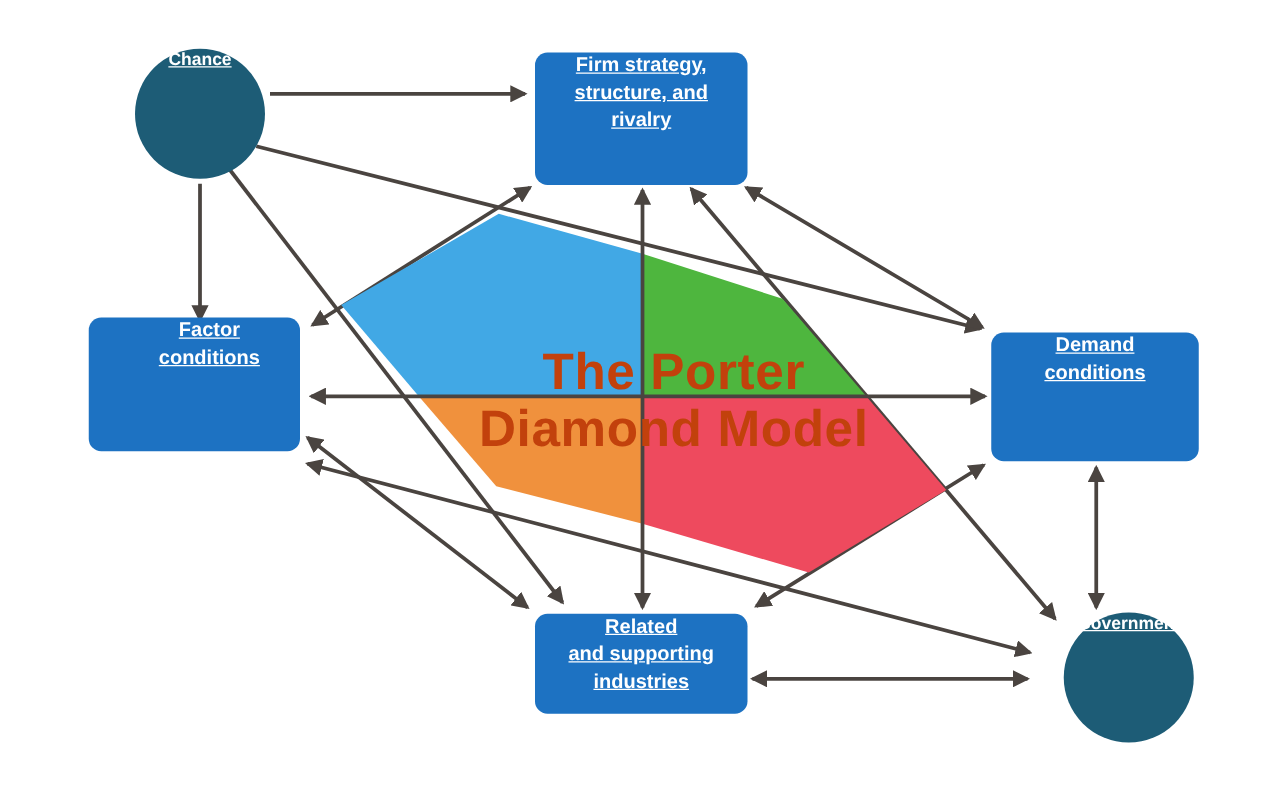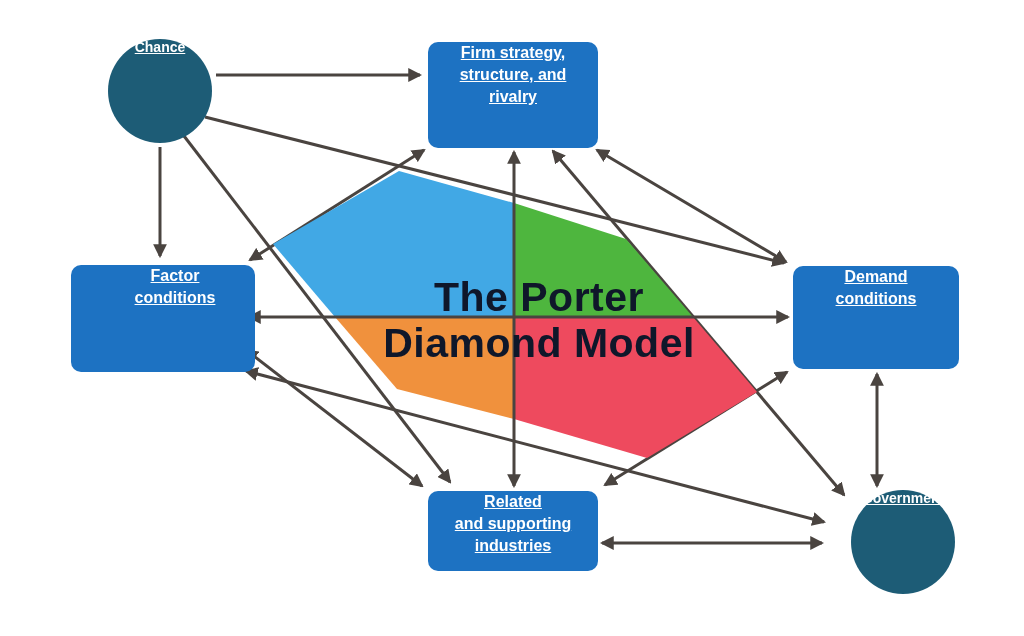--- a/index.html
+++ b/index.html
@@ -22,21 +22,21 @@
     background:var(--box-blue);border-radius:10px;
     font-size:16px;line-height:1.38;
   }
   .circle{
     background:var(--circle-teal);border-radius:50%;
     font-size:14px;line-height:1.2;
   }
   .node span{white-space:pre-line;}
   .title{
     position:absolute;left:308px;top:274px;width:462px;height:92px;
-    color:#0f172a;font-weight:bold;font-size:41px;line-height:46px;
+    color:#c2410c;font-weight:bold;font-size:41px;line-height:46px;
     text-align:center;white-space:pre-line;letter-spacing:.5px;
   }
 </style>
 </head>
 <body>
 
 <div class="stage">
 
   <svg width="1024" height="636" viewBox="0 0 1024 636">
     <defs>
@@ -70,21 +70,21 @@
   <div class="node circle" style="left:108px;top:39px;width:104px;height:104px;">
     <span>Chance</span>
   </div>
 
   <div class="node box" style="left:428px;top:42px;width:170px;height:106px;">
     <span>Firm strategy,
 structure, and
 rivalry</span>
   </div>
 
-  <div class="node box" style="left:71px;top:265px;width:184px;height:107px;padding-left:24px;">
+  <div class="node box" style="left:71px;top:254px;width:169px;height:107px;padding-left:24px;">
     <span>Factor
 conditions</span>
   </div>
 
   <div class="node box" style="left:793px;top:266px;width:166px;height:103px;">
     <span>Demand
 conditions</span>
   </div>
 
   <div class="node box" style="left:428px;top:491px;width:170px;height:80px;">

